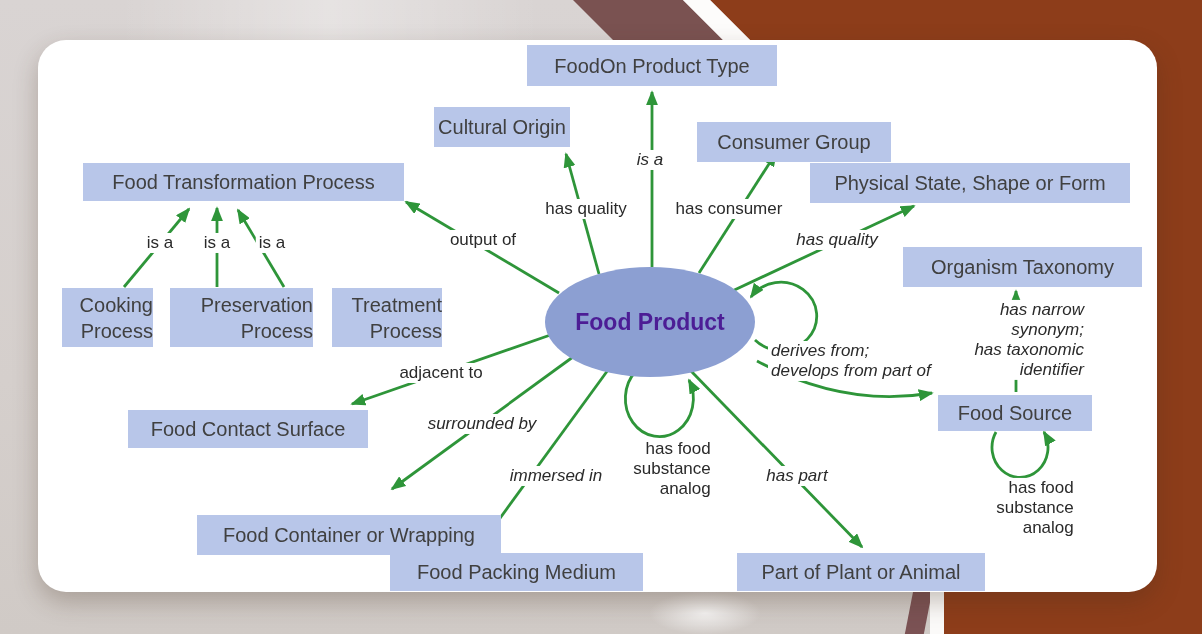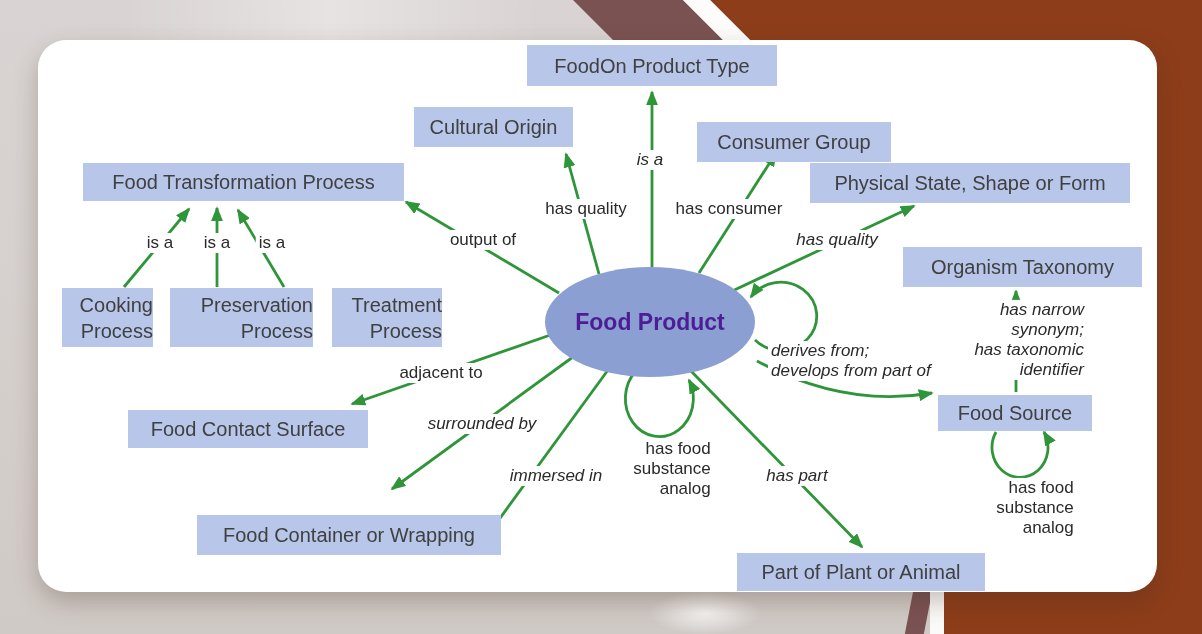--- a/index.html
+++ b/index.html
@@ -108,28 +108,29 @@
 analog</div>
   <div class="elabel elabel-left italic" style="left:730px;top:301px">derives from;
 develops from part of</div>
   <div class="elabel italic" style="left:979px;top:300px">has narrow synonym;
 has taxonomic identifier</div>
   <div class="elabel" style="left:997px;top:468px">has food
 substance
 analog</div>
 
   <div class="node" style="left:489px;top:5px;width:250px;height:41px">FoodOn Product Type</div>
-  <div class="node" style="left:376px;top:67px;width:159px;height:40px">Cultural Origin</div>
+  <div class="node" style="left:396px;top:67px;width:136px;height:40px">Cultural Origin</div>
   <div class="node" style="left:659px;top:82px;width:194px;height:40px">Consumer Group</div>
   <div class="node" style="left:772px;top:123px;width:320px;height:40px">Physical State, Shape or Form</div>
   <div class="node" style="left:45px;top:123px;width:321px;height:38px">Food Transformation Process</div>
   <div class="node" style="left:865px;top:207px;width:239px;height:40px">Organism Taxonomy</div>
   <div class="node" style="left:24px;top:248px;width:91px;height:59px">Cooking Process</div>
   <div class="node" style="left:132px;top:248px;width:143px;height:59px">Preservation Process</div>
   <div class="node" style="left:294px;top:248px;width:110px;height:59px">Treatment Process</div>
   <div class="node" style="left:900px;top:355px;width:154px;height:36px">Food Source</div>
   <div class="node" style="left:90px;top:370px;width:240px;height:38px">Food Contact Surface</div>
   <div class="node" style="left:159px;top:475px;width:304px;height:40px">Food Container or Wrapping</div>
+  <div class="node" style="left:352px;top:513px;width:253px;height:38px">Food Packing Medium</div>
   <div class="node" style="left:699px;top:513px;width:248px;height:38px">Part of Plant or Animal</div>
 
   <div class="center-ellipse">Food Product</div>
 
 </div>
 
 </body></html>

